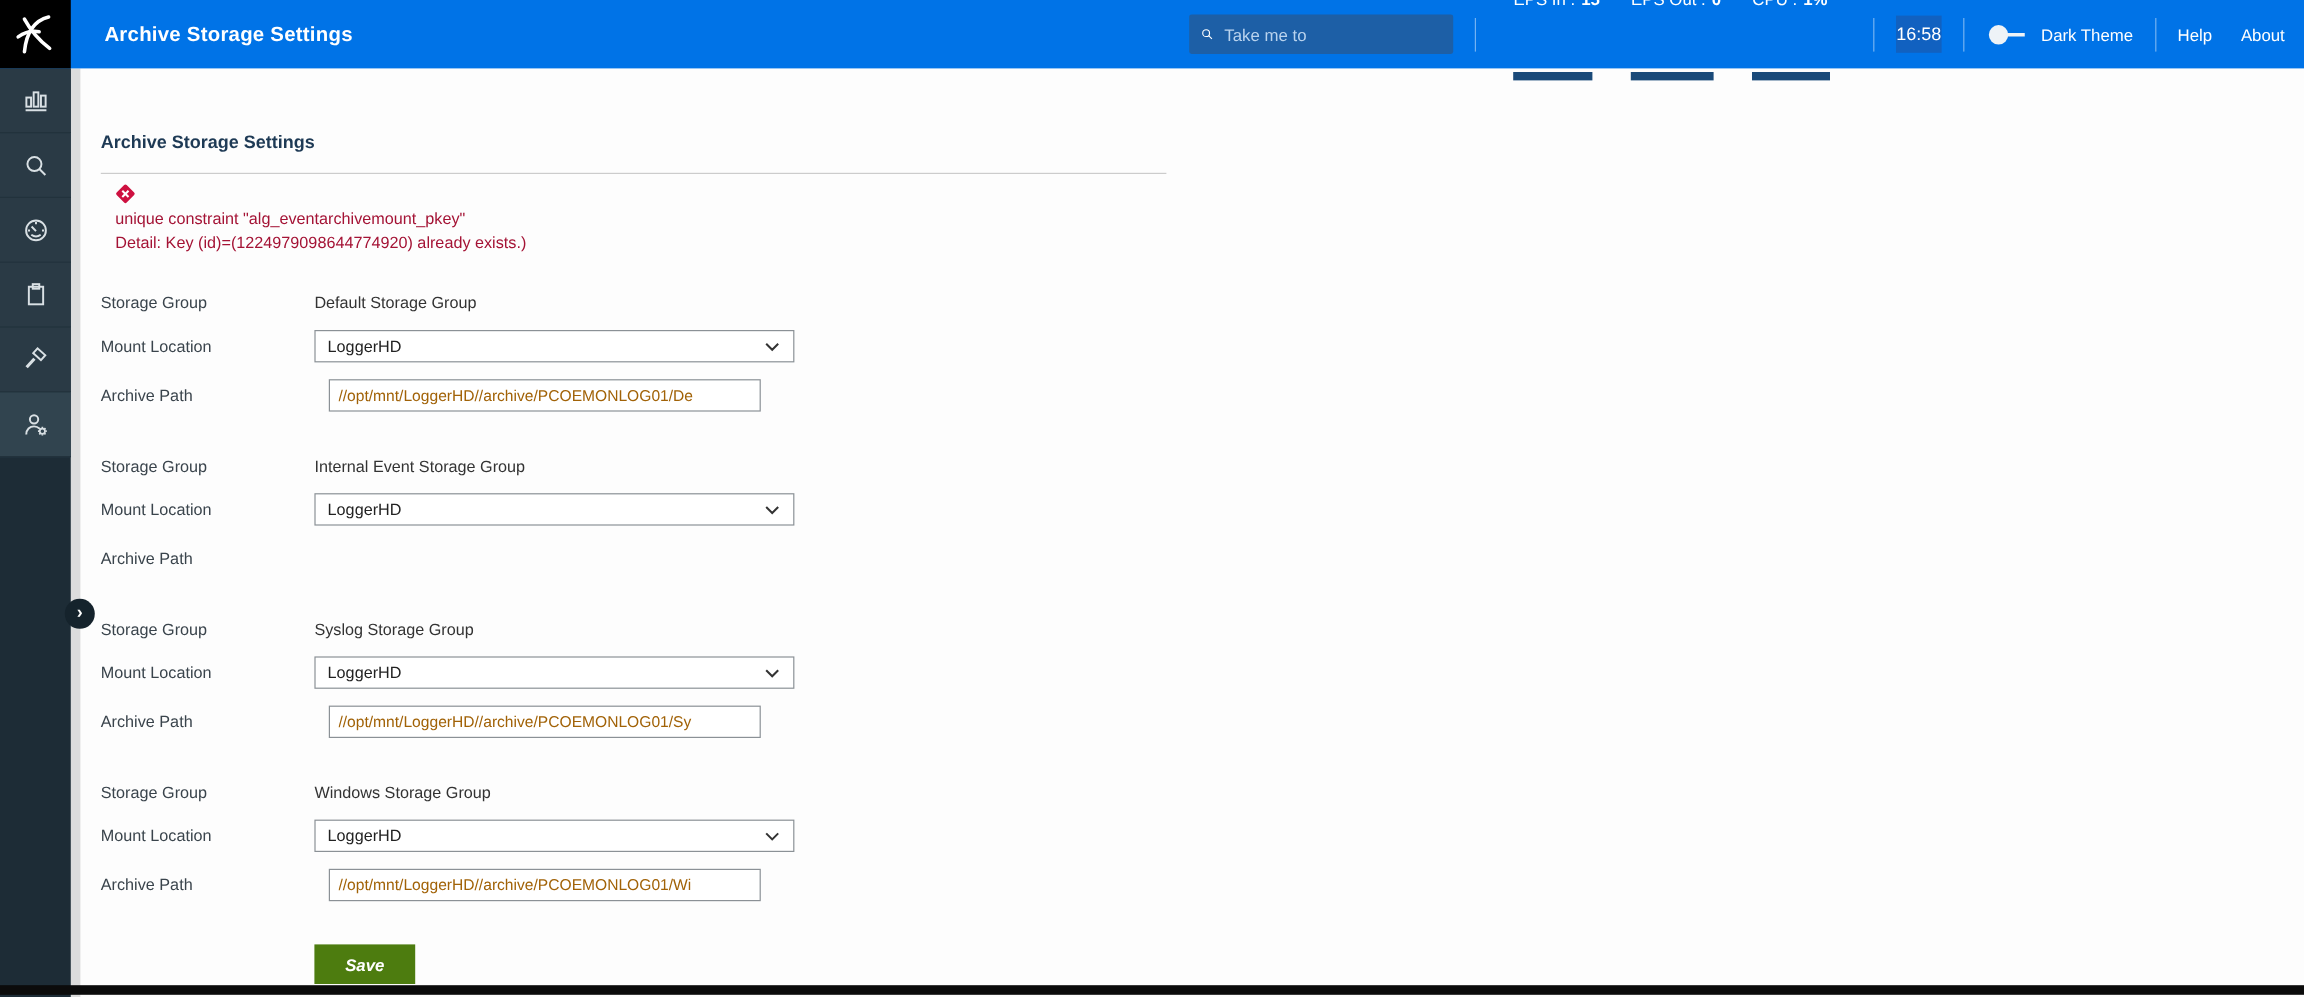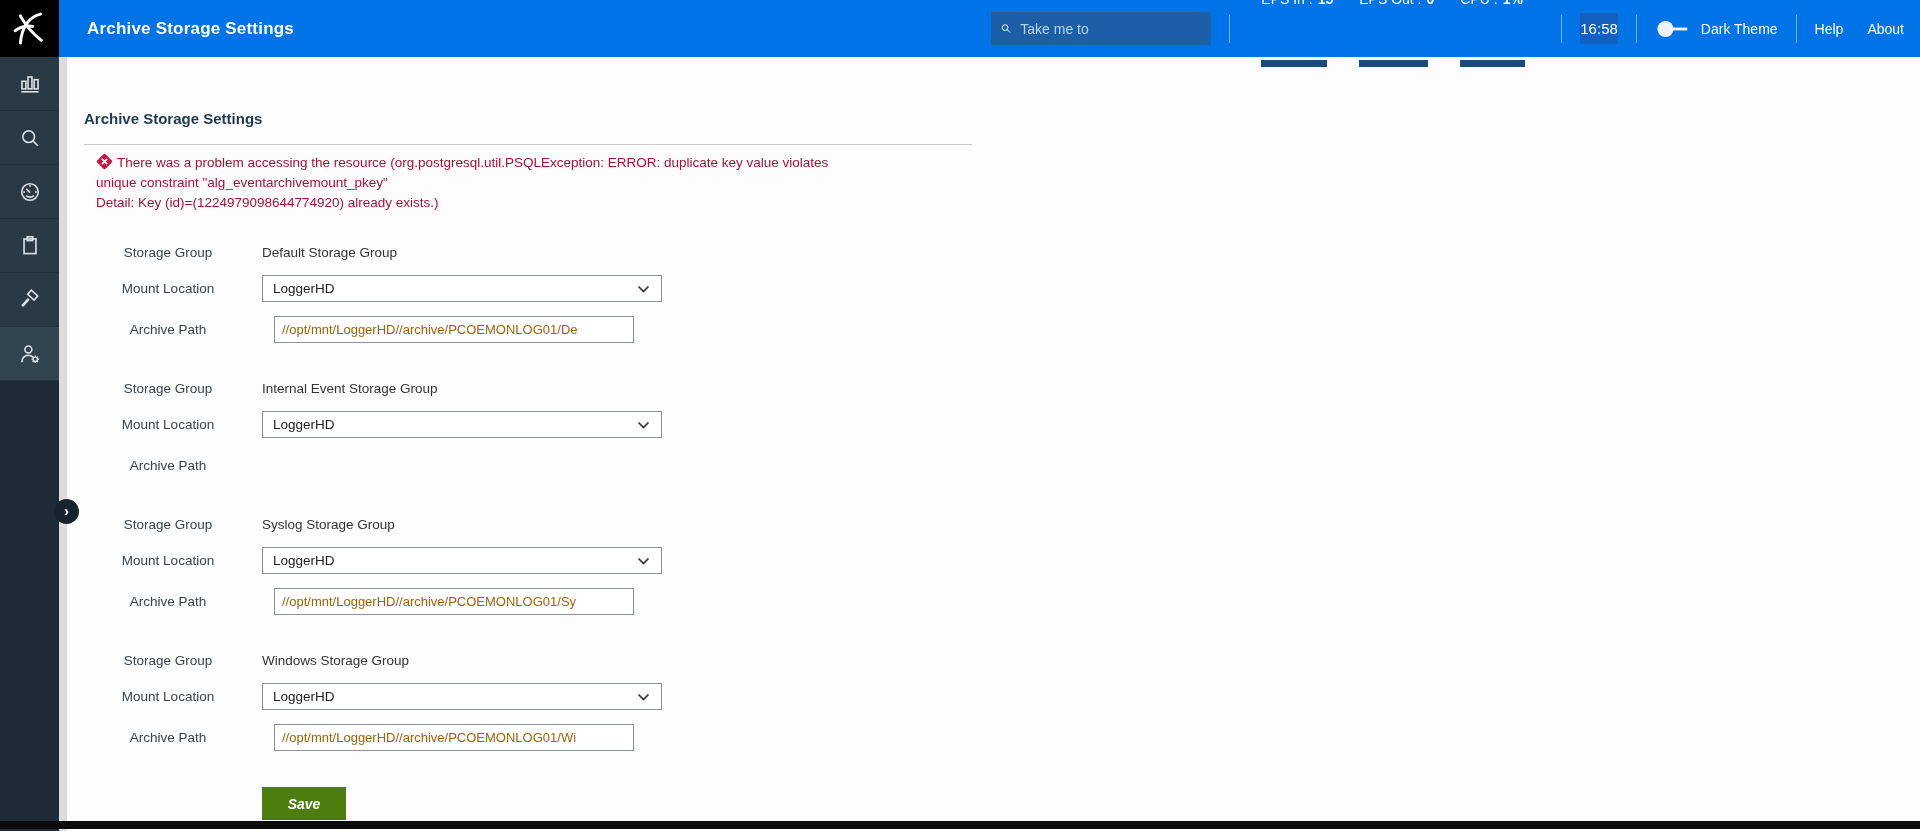--- a/index.html
+++ b/index.html
@@ -47,21 +47,21 @@
 
   .error-banner { margin:8px 0 0 12px; font-size:13.5px; line-height:20px; color:#a41335; max-width:900px; }
   .erricon { vertical-align:-3px; margin-right:4px; }
 
   .form-area { margin-top:30px; }
   .group-block { margin-bottom:36px; }
   .form-row { display:flex; align-items:center; }
   .row-sg { height:19px; margin-bottom:13px; }
   .row-mid { height:27px; margin-bottom:14px; }
   .row-last { height:27px; }
-  .flabel { width:168px; text-align:center; font-size:13.5px; color:#3a444c; flex:0 0 168px; }
+  .flabel { width:168px; text-align:left; font-size:13.5px; color:#3a444c; flex:0 0 168px; }
   .fval { margin-left:10px; font-size:13.5px; color:#333; }
   .fake-select { margin-left:10px; width:400px; height:27px; border:1px solid #8b9196; background:#fff; display:flex; align-items:center; padding:0 10px; cursor:pointer; position:relative; }
   .fake-select .sel-text { font-size:13.5px; color:#222; }
   .fake-select svg { position:absolute; right:11px; top:9px; }
   .path-input { margin-left:22px; width:360px; height:27px; border:1px solid #8b9196; background:#fff; font-size:13px; color:#a16207; padding:0 3px 0 7px; font-family:"Liberation Sans", sans-serif; outline:none; }
 
   .save-btn { display:block; margin:16px 0 0 178px; width:84px; height:33px; background:#4d7c0f; color:#fff; font-size:14px; font-weight:bold; border:none; cursor:pointer; font-family:"Liberation Sans", sans-serif;font-style:italic; }
 
   .footer-bar { position:absolute; left:0; right:0; bottom:2px; height:8px; background:#0b0b0b; z-index:8; }
 </style>
@@ -205,21 +205,21 @@
   <div class="content">
     <div class="page-heading">Archive Storage Settings</div>
     <hr class="heading-divider">
 
     <div class="error-banner">
       <svg class="erricon" width="17" height="17" viewBox="0 0 17 17">
         <g transform="rotate(45 8.5 8.5)">
             <rect x="2.6" y="2.6" width="11.8" height="11.8" rx="1.5" fill="#ce1140"></rect>
           </g>
         <path d="M5.9 5.9 l5.2 5.2 M11.1 5.9 l-5.2 5.2" stroke="#ffffff" stroke-width="1.7" fill="none"></path>
-      </svg><span>There was a problem accessing the resource (org.postgresql.util.PSQLException: ERROR: duplicate key value violates</span><br>
+      </svg><br>
       <span>unique constraint "alg_eventarchivemount_pkey"</span><br>
       <span>Detail: Key (id)=(1224979098644774920) already exists.)</span>
     </div>
 
     <div class="form-area">
 
       <div class="group-block">
         <div class="form-row row-sg">
           <div class="flabel">Storage Group</div>
           <div class="fval">Default Storage Group</div>

